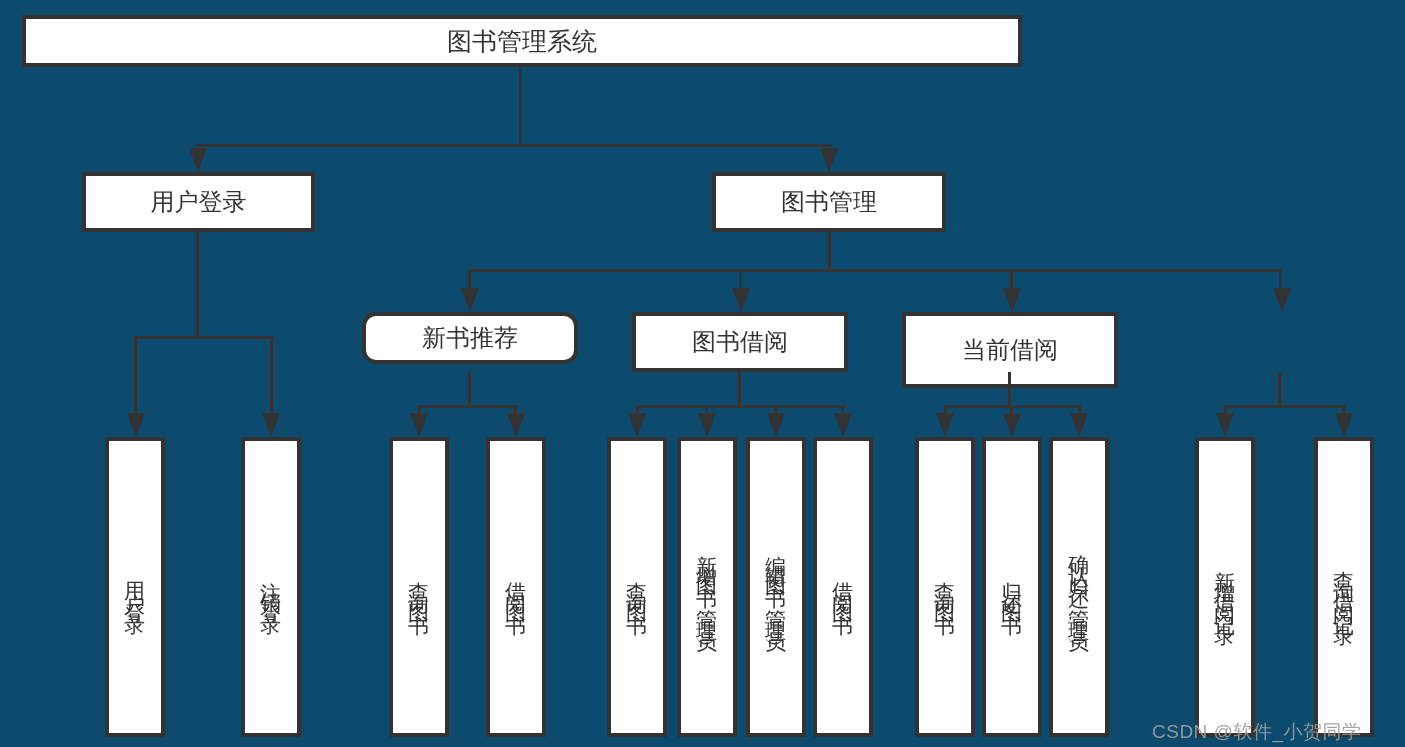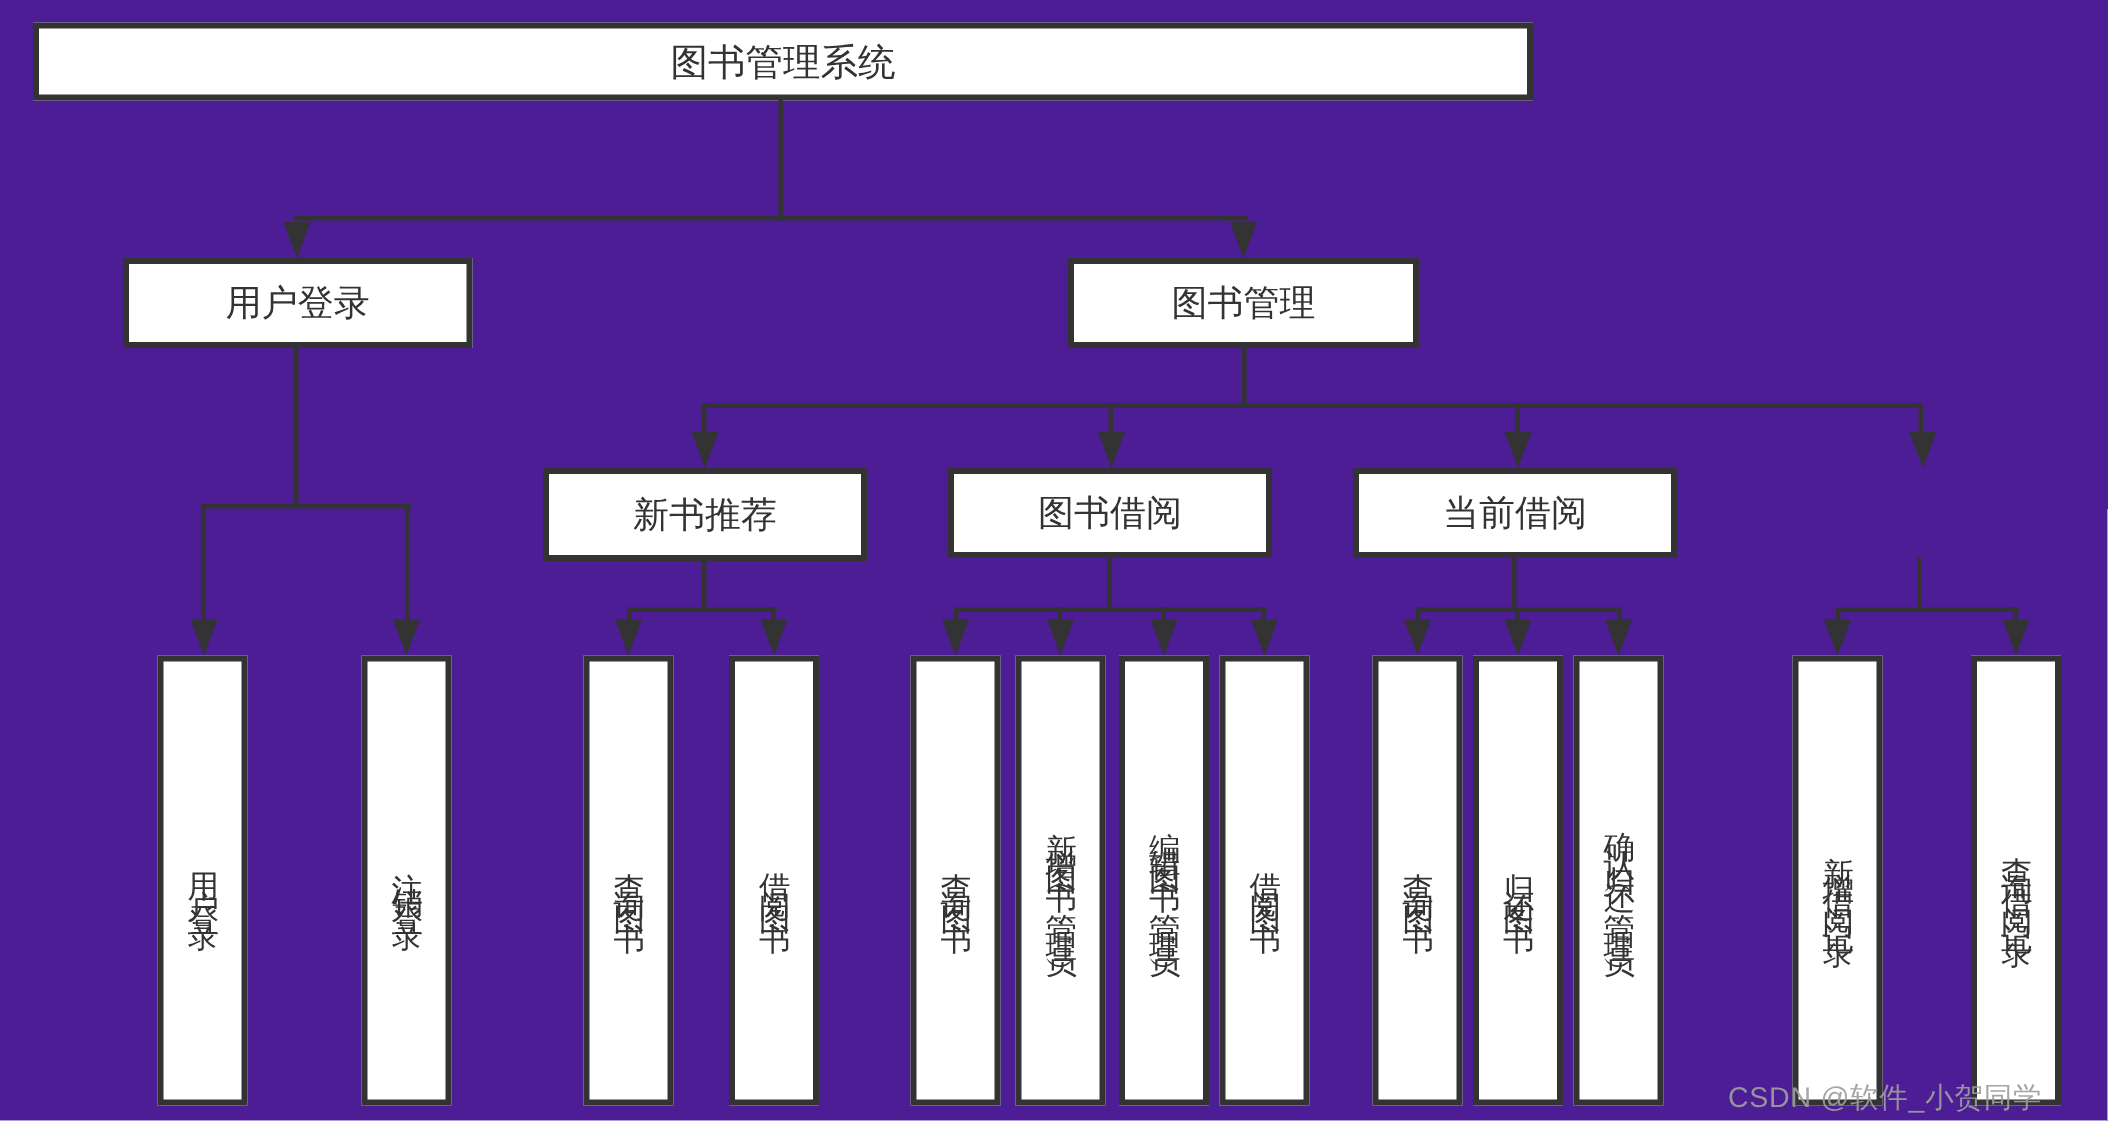--- a/index.html
+++ b/index.html
@@ -5,21 +5,21 @@
   html, body {
     margin: 0;
     padding: 0;
     background: #ffffff;
     font-family: "Liberation Sans", "DejaVu Sans", sans-serif;
   }
   .stage {
     position: relative;
     width: 1405px;
     height: 747px;
-    background: #4c1d95;
+    background: #0c4a6e;
     overflow: hidden;
   }
   .box {
     position: absolute;
     box-sizing: border-box;
     background: #ffffff;
     border: 4px solid #333333;
     color: #333333;
     display: flex;
     align-items: center;
@@ -93,27 +93,27 @@
   <div class="hline" style="left:468px; top:269px; width:814px;"></div>
   <div class="vline" style="left:468px;  top:269px; height:22px;"></div>
   <div class="vline" style="left:739px;  top:269px; height:22px;"></div>
   <div class="vline" style="left:1010px; top:269px; height:22px;"></div>
   <div class="vline" style="left:1279px; top:269px; height:22px;"></div>
   <div class="arrow" style="left:461px;  top:288px;"></div>
   <div class="arrow" style="left:732px;  top:288px;"></div>
   <div class="arrow" style="left:1003px; top:288px;"></div>
   <div class="arrow" style="left:1273px; top:288px;"></div>
 
-  <div class="box lvl" style="left:362px; top:312px; width:216px; height:62px;">
+  <div class="box lvl" style="left:362px; top:312px; width:216px; height:52px;border-radius:14px;">
     <span>新书推荐</span>
   </div>
   <div class="box lvl" style="left:632px; top:312px; width:216px; height:60px;">
     <span>图书借阅</span>
   </div>
-  <div class="box lvl" style="left:902px; top:312px; width:216px; height:60px;">
+  <div class="box lvl" style="left:902px; top:312px; width:216px; height:76px;">
     <span>当前借阅</span>
   </div>
 
   <div class="vline" style="left:468px; top:372px; height:36px;"></div>
   <div class="hline" style="left:418px; top:405px; width:100px;"></div>
   <div class="vline" style="left:418px; top:405px; height:10px;"></div>
   <div class="vline" style="left:514px; top:405px; height:10px;"></div>
   <div class="arrow" style="left:410px; top:413px;"></div>
   <div class="arrow" style="left:507px; top:413px;"></div>
 

